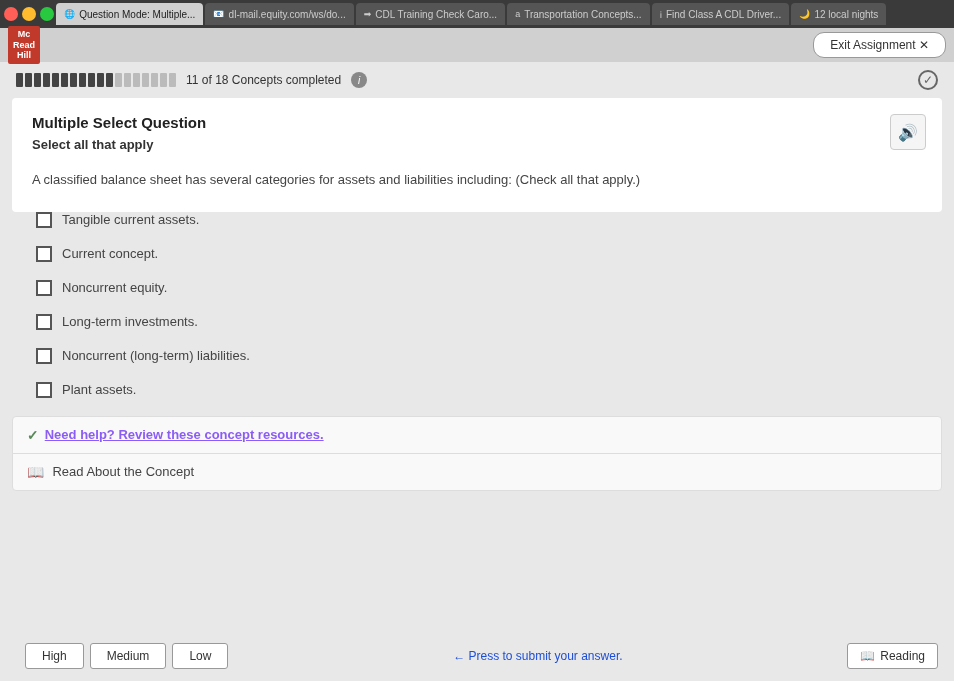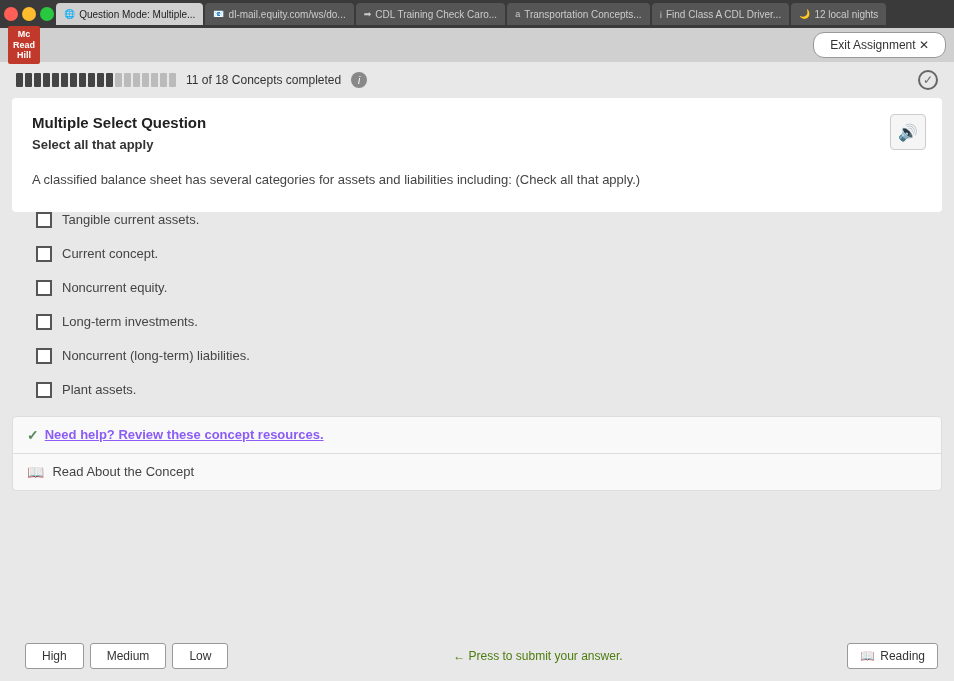--- a/index.html
+++ b/index.html
@@ -175,21 +175,21 @@
     .confidence-btns { display: flex; gap: 6px; }
     .conf-btn {
       padding: 5px 16px;
       border: 1px solid #999;
       background: white;
       border-radius: 3px;
       font-size: 12px;
       cursor: pointer;
       color: #333;
     }
-    .submit-hint { font-size: 12px; color: #4d7c0f; }
+    .submit-hint { font-size: 12px; color: #1d4ed8; }
     .reading-btn {
       display: flex; align-items: center; gap: 5px;
       padding: 5px 12px;
       border: 1px solid #999;
       background: white;
       border-radius: 3px;
       font-size: 12px;
       cursor: pointer;
       color: #333;
     }

